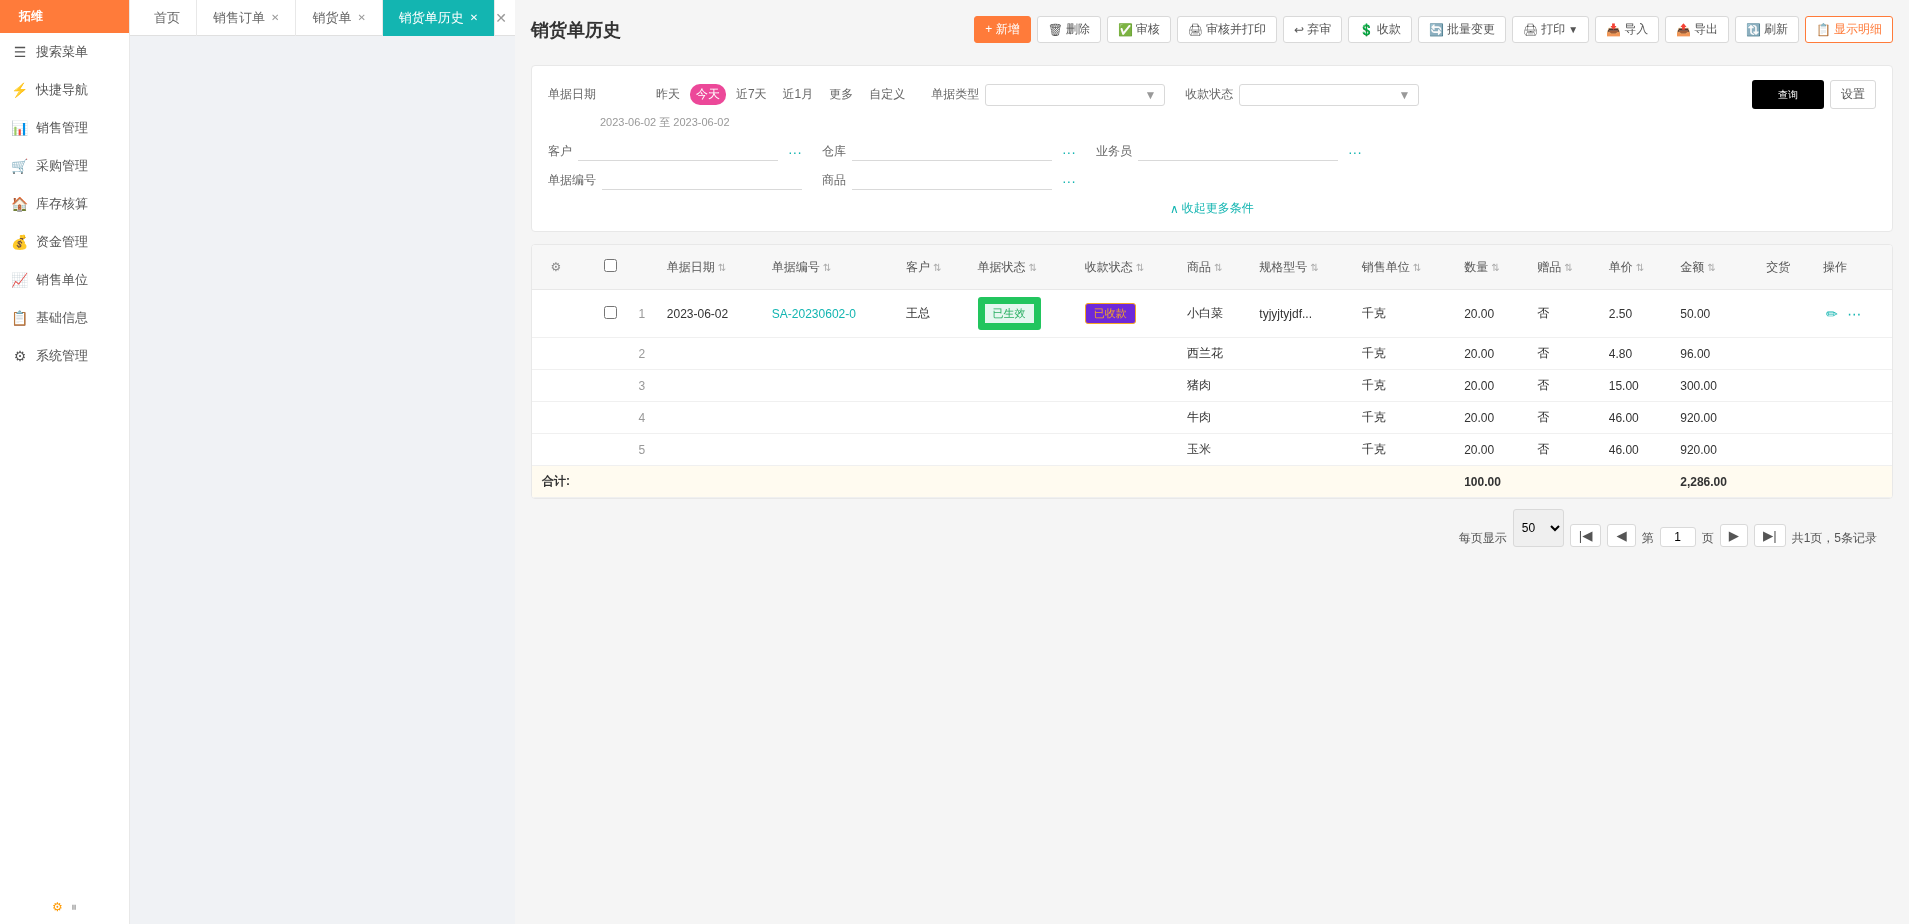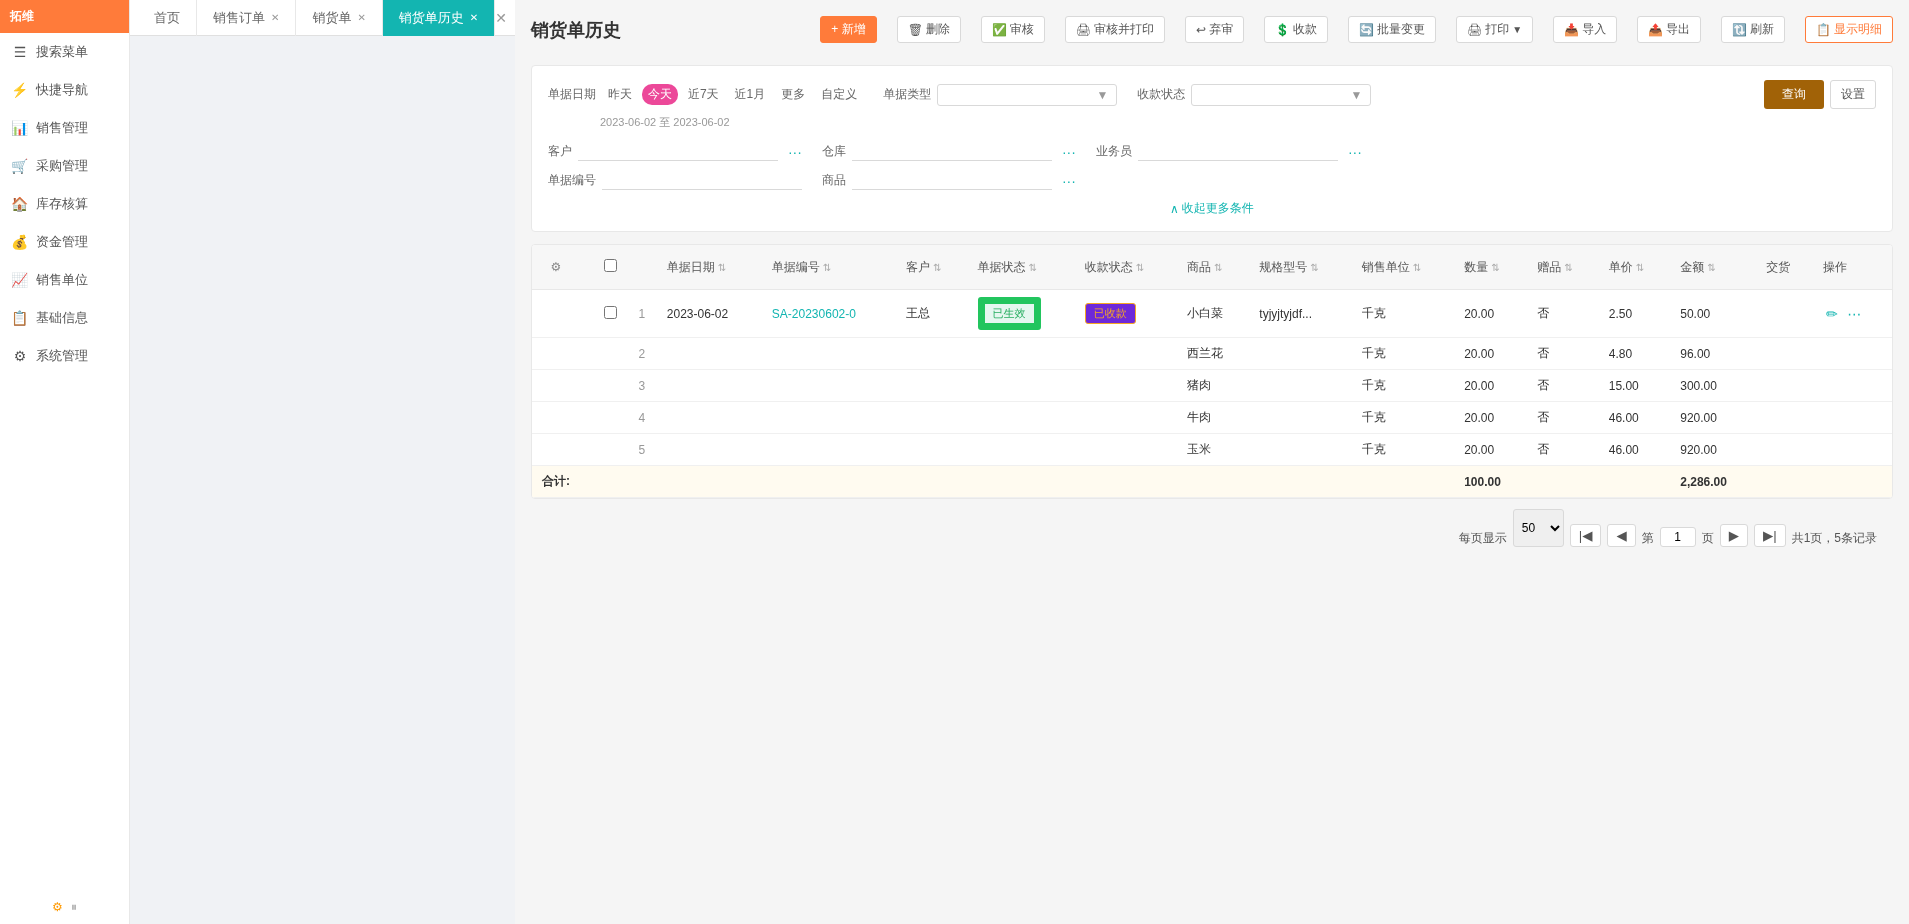--- a/index.html
+++ b/index.html
@@ -1,20 +1,20 @@
 <!DOCTYPE html>
 <html><head>
   <meta charset="utf-8">
   <style>
     * { box-sizing: border-box; margin: 0; padding: 0; }
     body { font-family: 'Microsoft YaHei', sans-serif; font-size: 12px; color: #333; background: #f0f2f5; display: flex; height: 100vh; overflow: hidden; }
 
     
     .sidebar { width: 130px; background: #fff; border-right: 1px solid #e8e8e8; display: flex; flex-direction: column; flex-shrink: 0; }
-    .sidebar-top { background: #ff7b3a; padding: 8px 10px; color: white; font-size: 12px; font-weight: bold; }
+    .sidebar-top { background: #ff7b3a; padding: 8px 19px; color: white; font-size: 12px; font-weight: bold; }
     .sidebar-item { display: flex; align-items: center; padding: 10px 12px; cursor: pointer; color: #555; font-size: 13px; gap: 8px; }
     .sidebar-item .icon { width: 16px; height: 16px; display: inline-flex; align-items: center; justify-content: center; font-size: 14px; }
     .sidebar-bottom { margin-top: auto; padding: 10px; display: flex; gap: 8px; justify-content: center; }
 
     
     .main { flex: 1; display: flex; flex-direction: row; overflow: hidden; }
 
     
     .tabs { background: #fff; border-bottom: 1px solid #e0e0e0; display: flex; align-items: center; height: 36px; padding: 0 8px; }
     .tab { padding: 0 16px; height: 36px; display: flex; align-items: center; gap: 6px; cursor: pointer; font-size: 13px; color: #666; border-right: 1px solid #e8e8e8; }
@@ -23,34 +23,34 @@
     .tab.active .close { color: #fff; }
     .tabs-close { margin-left: auto; color: #999; cursor: pointer; font-size: 14px; }
 
     
     .page { flex: 1; overflow-y: auto; padding: 16px; background: #f5f5f5; }
 
     
     .page-title { font-size: 18px; font-weight: bold; color: #333; margin-bottom: 12px; }
 
     
-    .toolbar { display: flex; align-items: center; gap: 20px; margin-bottom: 12px; flex-wrap: wrap; }
+    .toolbar { display: flex; align-items: center; gap: 6px; margin-bottom: 12px; flex-wrap: wrap; }
     .toolbar-btn { display: flex; align-items: center; gap: 3px; padding: 4px 10px; border: 1px solid #d9d9d9; background: #fff; border-radius: 3px; cursor: pointer; font-size: 12px; color: #555; }
     .toolbar-btn.primary { background: #ff7b3a; border-color: #ff7b3a; color: #fff; }
     .toolbar-btn.orange { color: #ff7b3a; border-color: #ff7b3a; }
 
     
     .filter-panel { background: #fff; border-radius: 4px; padding: 14px 16px; margin-bottom: 12px; border: 1px solid #e8e8e8; }
     .filter-row { display: flex; align-items: center; gap: 20px; margin-bottom: 10px; flex-wrap: wrap; }
     .filter-item { display: flex; align-items: center; gap: 6px; }
     .filter-label { color: #666; font-size: 12px; white-space: nowrap; }
     .filter-input { border: none; border-bottom: 1px solid #d9d9d9; outline: none; font-size: 12px; padding: 2px 4px; min-width: 120px; color: #333; }
     .filter-select { display: flex; align-items: center; border: 1px solid #d9d9d9; border-radius: 3px; padding: 3px 8px; min-width: 180px; cursor: pointer; background: #fff; gap: 4px; }
     .filter-select .arrow { margin-left: auto; color: #999; }
-    .date-filter { display: flex; align-items: center; gap: 4px; font-size: 12px; }
+    .date-filter { display: flex; align-items: center; gap: 4px; font-size: 12px; margin-left: 48px; }
     .date-btn { padding: 2px 6px; cursor: pointer; color: #666; }
     .date-btn.active { background: #ec4899; color: #fff; border-radius: 10px; }
     .date-range { color: #999; font-size: 11px; }
     .dots-btn { color: #13b5b1; cursor: pointer; font-size: 14px; margin-left: 4px; }
     .collapse-btn { color: #13b5b1; cursor: pointer; font-size: 12px; text-align: center; margin-top: 4px; display: flex; align-items: center; justify-content: center; gap: 3px; }
 
     
     .table-wrapper { background: #fff; border-radius: 4px; border: 1px solid #e8e8e8; overflow: auto; }
     table { width: 100%; border-collapse: collapse; font-size: 12px; }
     thead tr { background: #f7f7f7; }
@@ -221,21 +221,21 @@
           </div>
         </div>
         <div class="filter-item">
           <span class="filter-label">收款状态</span>
           <div class="filter-select" style="width:180px;">
             <span></span>
             <span class="arrow">▼</span>
           </div>
         </div>
         <div style="margin-left:auto;display:flex;gap:6px;">
-          <button style="background:#a16207;color:#fff;border:none;border-radius:3px;padding:5px 18px;cursor:pointer;font-size:12px;">查询</button>
+          <button style="background:#000000;color:#fff;border:none;border-radius:3px;padding:5px 26px;cursor:pointer;font-size:10px;">查询</button>
           <button style="background:#fff;color:#555;border:1px solid #d9d9d9;border-radius:3px;padding:5px 10px;cursor:pointer;font-size:12px;">设置</button>
         </div>
       </div>
 
       <div style="margin-left:52px;margin-bottom:12px;margin-top:-4px;">
         <span class="date-range">2023-06-02 至 2023-06-02</span>
       </div>
 
       <div class="filter-row">
         <div class="filter-item">

